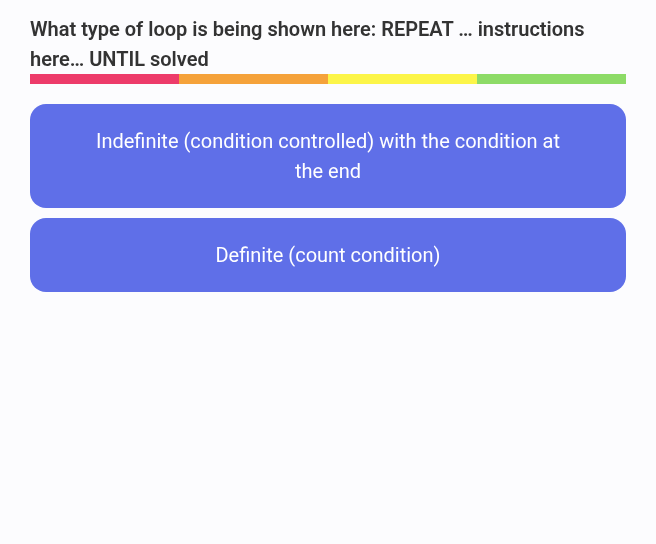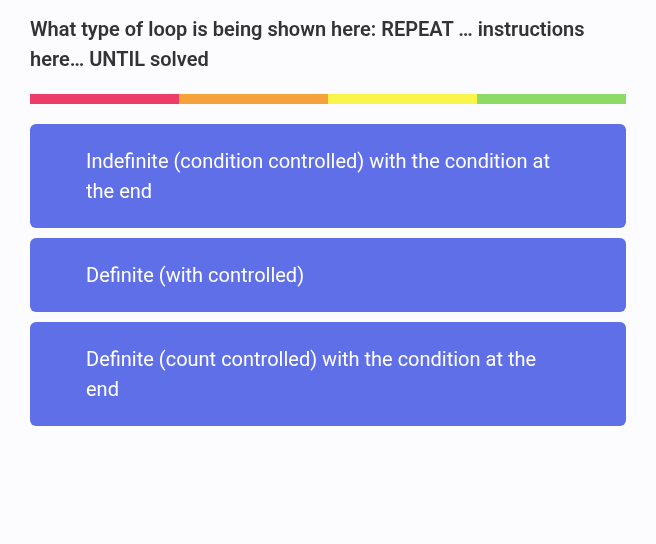--- a/index.html
+++ b/index.html
@@ -8,41 +8,40 @@
     font-family: -apple-system, BlinkMacSystemFont, "Segoe UI", Roboto, "Helvetica Neue", Arial, sans-serif;
     background: #fcfcfe;
     padding: 14px 30px 0 30px;
     color: #333;
   }
   .question {
     font-size: 20px;
     font-weight: 600;
     color: #333;
     line-height: 1.5;
-    margin-bottom: 20px;
   }
   .timer-bar {
     display: flex;
     height: 10px;
     width: 100%;
     margin-bottom: 20px;
   }
   .timer-seg { flex: 1; }
   .seg-red { background: #ed3b6a; }
   .seg-orange { background: #f5a23a; }
   .seg-yellow { background: #fcf549; }
   .seg-green { background: #8ddb67; }
   .options { display: flex; flex-direction: column; gap: 10px; }
   .option {
     background: #5f6fe8;
     color: #ffffff;
     border: none;
-    border-radius: 6px;
+    border-radius: 16px;
     padding: 22px 56px 22px 56px;
-    text-align: left;
+    text-align: center;
     font-size: 20px;
     font-weight: 400;
     line-height: 1.5;
     cursor: pointer;
     width: 100%;
     font-family: inherit;
   }
 </style>
 </head>
 <body>
@@ -54,18 +53,15 @@
   <div class="timer-seg seg-orange"></div>
   <div class="timer-seg seg-yellow"></div>
   <div class="timer-seg seg-green"></div>
 </div>
 
 <div class="options">
   <button class="option">
     <span>Indefinite (condition controlled) with the condition at the end</span>
   </button>
   <button class="option">
-    <span>Definite (with controlled)</span>
-  </button>
-  <button class="option">
-    <span>Definite (count controlled) with the condition at the end</span>
+    <span>Definite (count condition)</span>
   </button>
 </div>
 
 </body></html>

